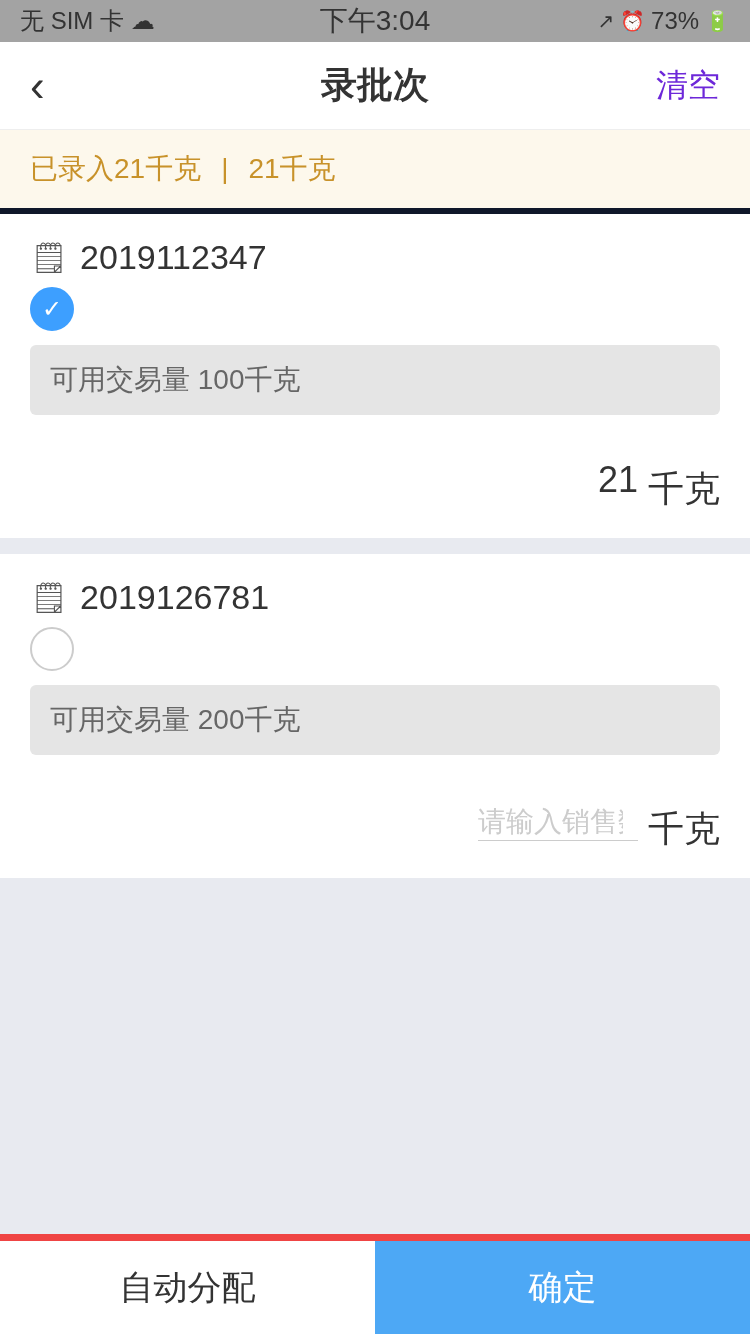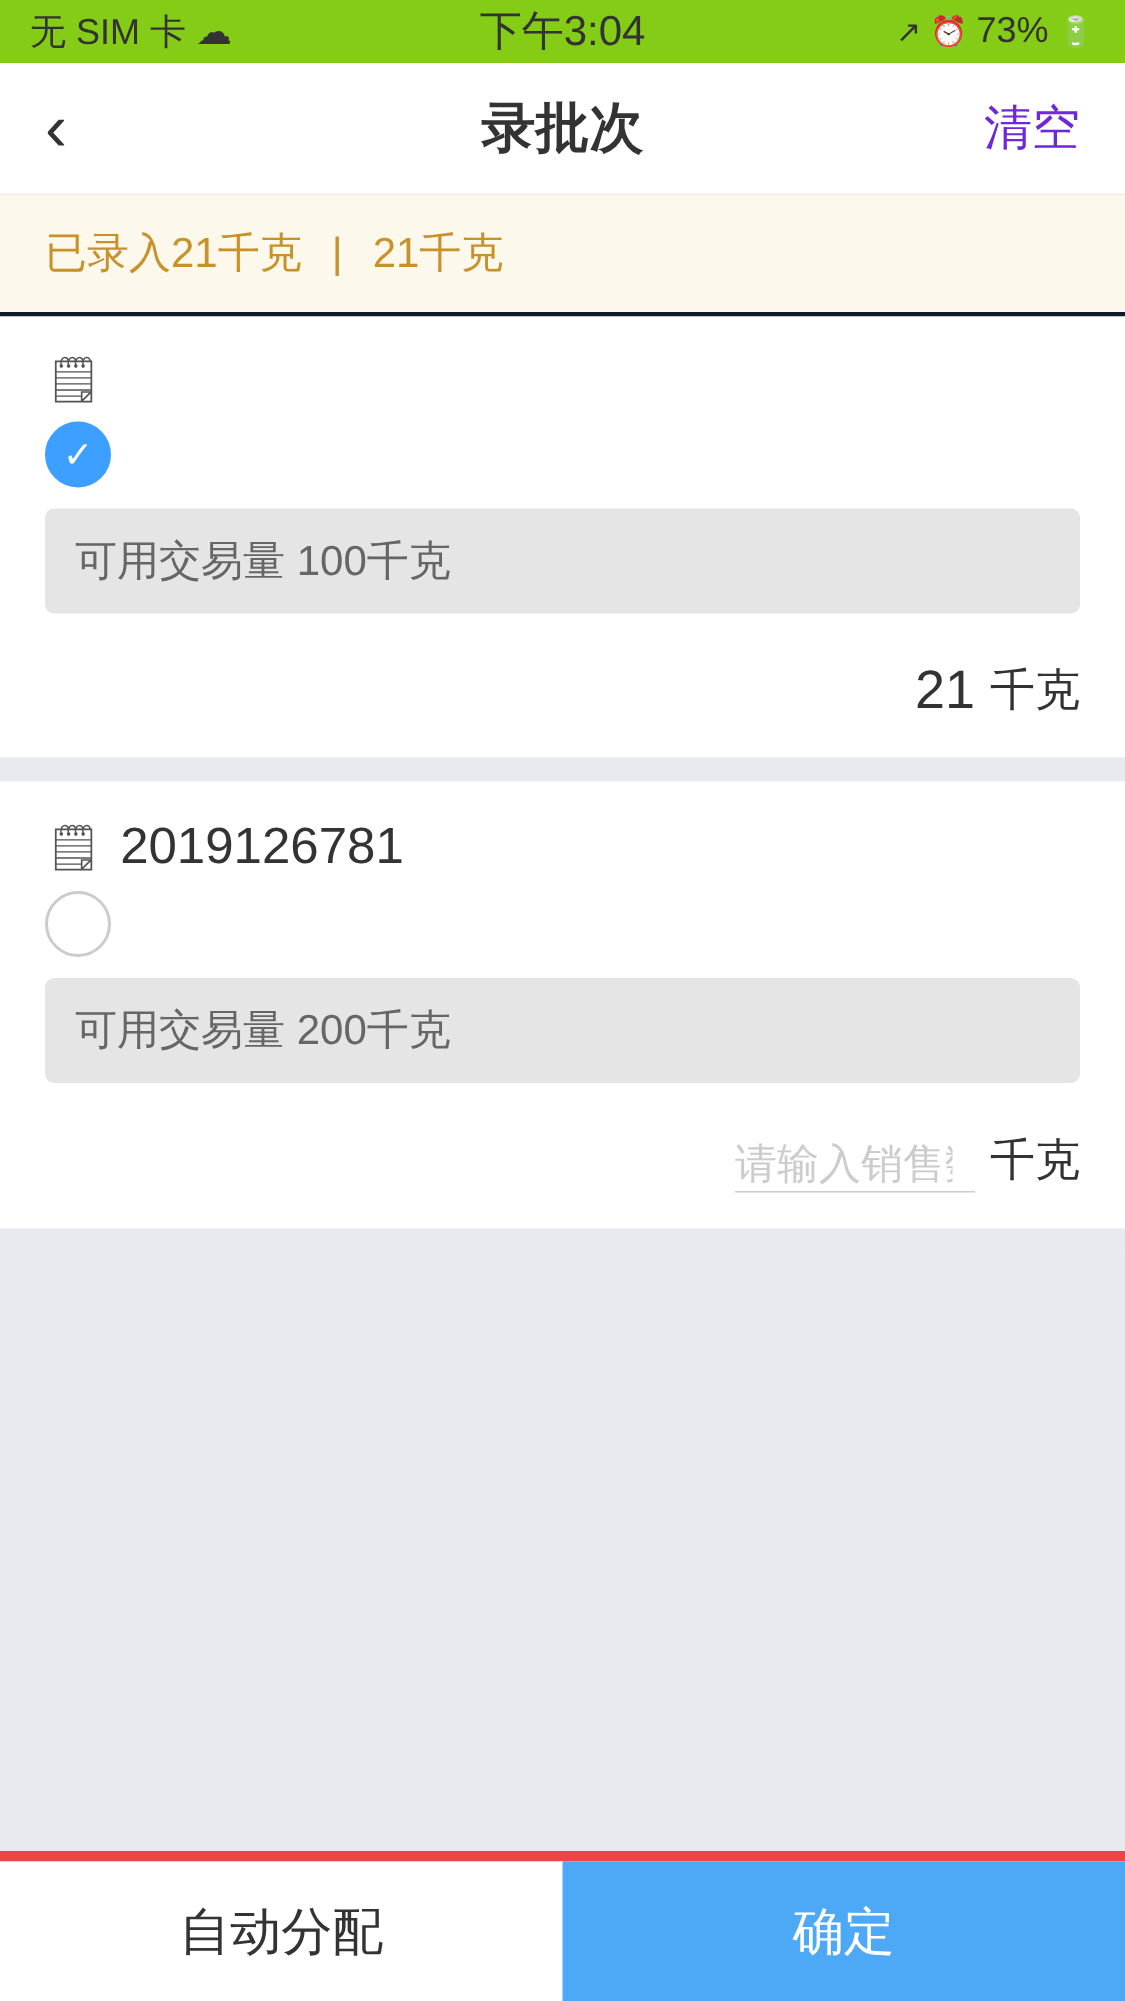--- a/index.html
+++ b/index.html
@@ -10,21 +10,21 @@
       font-family: -apple-system, 'PingFang SC', 'Helvetica Neue', Arial, sans-serif;
       background: #f0f2f7;
       font-size: 28px;
       color: #333;
     }
 
     
     .status-bar {
       width: 750px;
       height: 42px;
-      background: #84cc16;
+      background: #a3a3a3;
       display: flex;
       align-items: center;
       justify-content: space-between;
       padding: 0 20px;
       font-size: 24px;
       color: #333;
     }
     .status-bar-left {
       display: flex;
       align-items: center;
@@ -75,21 +75,21 @@
       cursor: pointer;
     }
 
     
     .summary-banner {
       background: #fdf8ec;
       padding: 20px 30px;
       display: flex;
       align-items: center;
       gap: 20px;
-      border-bottom: 3px solid #0f172a;
+      border-bottom: 6px solid #0f172a;
     }
     .summary-item {
       font-size: 28px;
       color: #c8922a;
     }
     .summary-divider {
       color: #c8922a;
       font-size: 28px;
     }
 
@@ -173,22 +173,23 @@
     .qty-input::placeholder {
       color: #ccc;
       font-size: 28px;
     }
     .qty-value {
       font-size: 36px;
       color: #333;
       font-weight: 500;
     }
     .qty-unit {
-      font-size: 30px;
-      color: #333;
+      font-size: 36px;
+      color: #333;
+      margin-top: 20px;
     }
 
     
     .separator {
       height: 16px;
       background: #e8eaf0;
     }
 
     
     .bottom-area {
@@ -257,20 +258,21 @@
 
 <div class="summary-banner">
   <span class="summary-item">已录入21千克</span>
   <span class="summary-divider">|</span>
   <span class="summary-item">21千克</span>
 </div>
 
 <div class="batch-card">
   <div class="batch-header">
     <span class="batch-id-icon">🗒</span>
+    <span class="batch-id">2019112347</span>
   </div>
   <div class="batch-date-row">
     <div class="radio-btn checked">
       <span class="radio-check">✓</span>
     </div>
   </div>
   <div class="batch-avail">可用交易量 100千克</div>
   <div class="qty-row">
     <span class="qty-value">21</span>
     <span class="qty-unit">千克</span>

